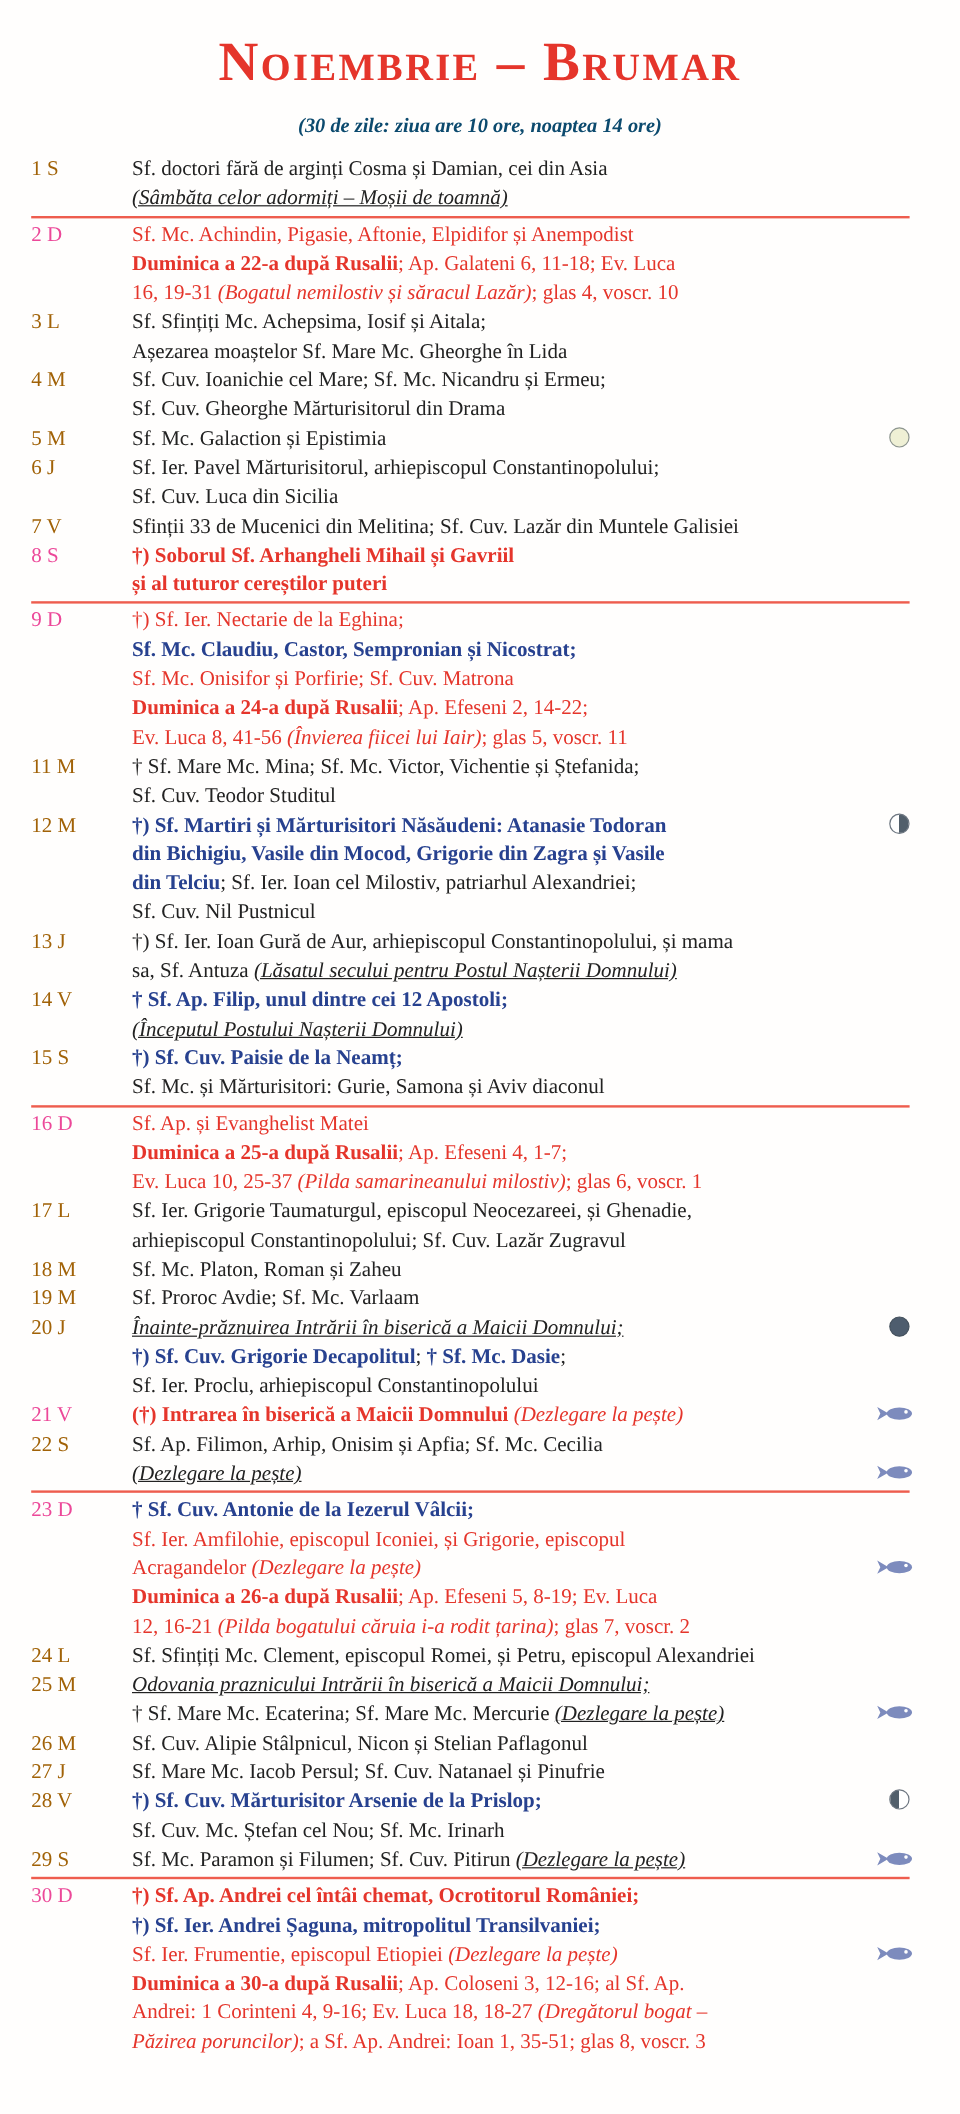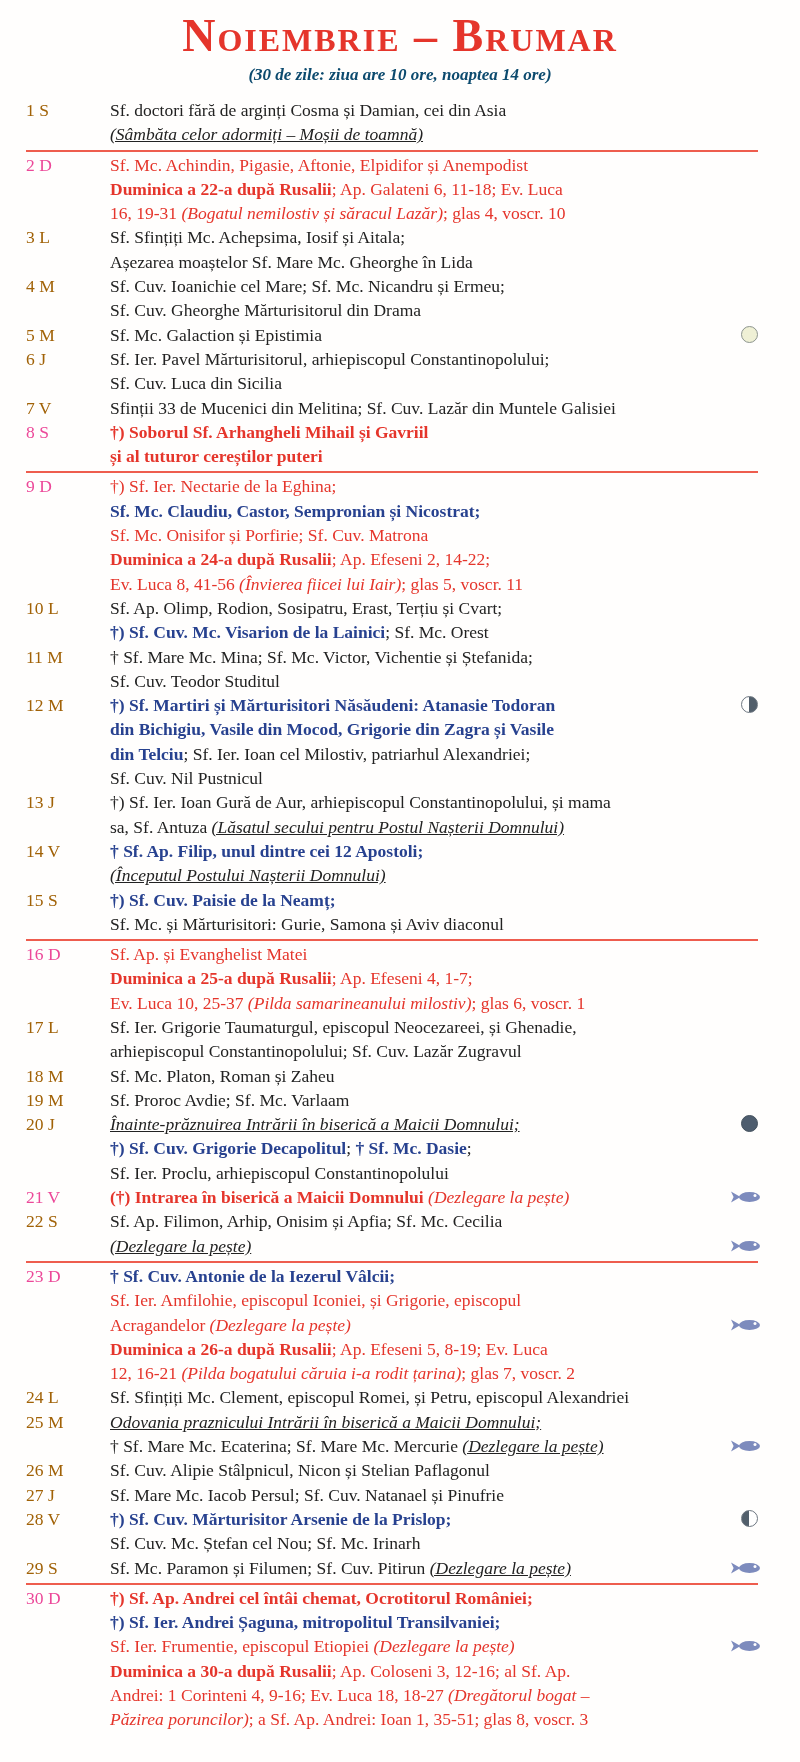--- a/index.html
+++ b/index.html
@@ -2,21 +2,21 @@
 <html><head>
 <meta charset="utf-8">
 <style>
   html,body{margin:0;padding:0;background:#ffffff;}
   .page{
     width:800px;height:1762px;overflow:hidden;background:#fffefd;
     font-family:"Liberation Serif", serif;position:relative;
   }
   .header{ text-align:center; padding-top:10px; }
   .title{
-    margin:0; font-variant:small-caps; font-weight:bold;
+    margin:16px; font-variant:small-caps; font-weight:bold;
     font-size:46px; line-height:52px; letter-spacing:2px;
     color:#e5352b;
   }
   .subtitle{
     margin-top:2px; font-size:17px; line-height:22px;
     font-style:italic; font-weight:bold; color:#0c4a6e;
   }
   .days{ padding:12px 42px 0 26px; }
   .day-row{ display:flex; align-items:flex-start; }
   .day-row.sep{ border-top:2.5px solid #ee5d4e; margin-top:3px; padding-top:1px; }
@@ -113,27 +113,20 @@
         <div class="day-date red">9 D</div>
         <div class="day-lines">
           <div class="cal-line"><span class="seg r">†) Sf. Ier. Nectarie de la Eghina;</span></div>
           <div class="cal-line"><span class="seg nb">Sf. Mc. Claudiu, Castor, Sempronian și Nicostrat;</span></div>
           <div class="cal-line"><span class="seg r">Sf. Mc. Onisifor și Porfirie; Sf. Cuv. Matrona</span></div>
           <div class="cal-line"><span class="seg rb">Duminica a 24-a după Rusalii</span><span class="seg r">; Ap. Efeseni 2, 14-22;</span></div>
           <div class="cal-line"><span class="seg r">Ev. Luca 8, 41-56 </span><span class="seg ri">(Învierea fiicei lui Iair)</span><span class="seg r">; glas 5, voscr. 11</span></div>
         </div>
       </div>
       <div class="day-row">
-        <div class="day-date">10 L</div>
-        <div class="day-lines">
-          <div class="cal-line"><span class="seg k">Sf. Ap. Olimp, Rodion, Sosipatru, Erast, Terțiu și Cvart;</span></div>
-          <div class="cal-line"><span class="seg nb">†) Sf. Cuv. Mc. Visarion de la Lainici</span><span class="seg k">; Sf. Mc. Orest</span></div>
-        </div>
-      </div>
-      <div class="day-row">
         <div class="day-date">11 M</div>
         <div class="day-lines">
           <div class="cal-line"><span class="seg k">† Sf. Mare Mc. Mina; Sf. Mc. Victor, Vichentie și Ștefanida;</span></div>
           <div class="cal-line"><span class="seg k">Sf. Cuv. Teodor Studitul</span></div>
         </div>
       </div>
       <div class="day-row">
         <div class="day-date">12 M</div>
         <div class="day-lines">
           <div class="cal-line"><span class="seg nb">†) Sf. Martiri și Mărturisitori Năsăudeni: Atanasie Todoran</span><span class="moon last-quarter"></span></div>

